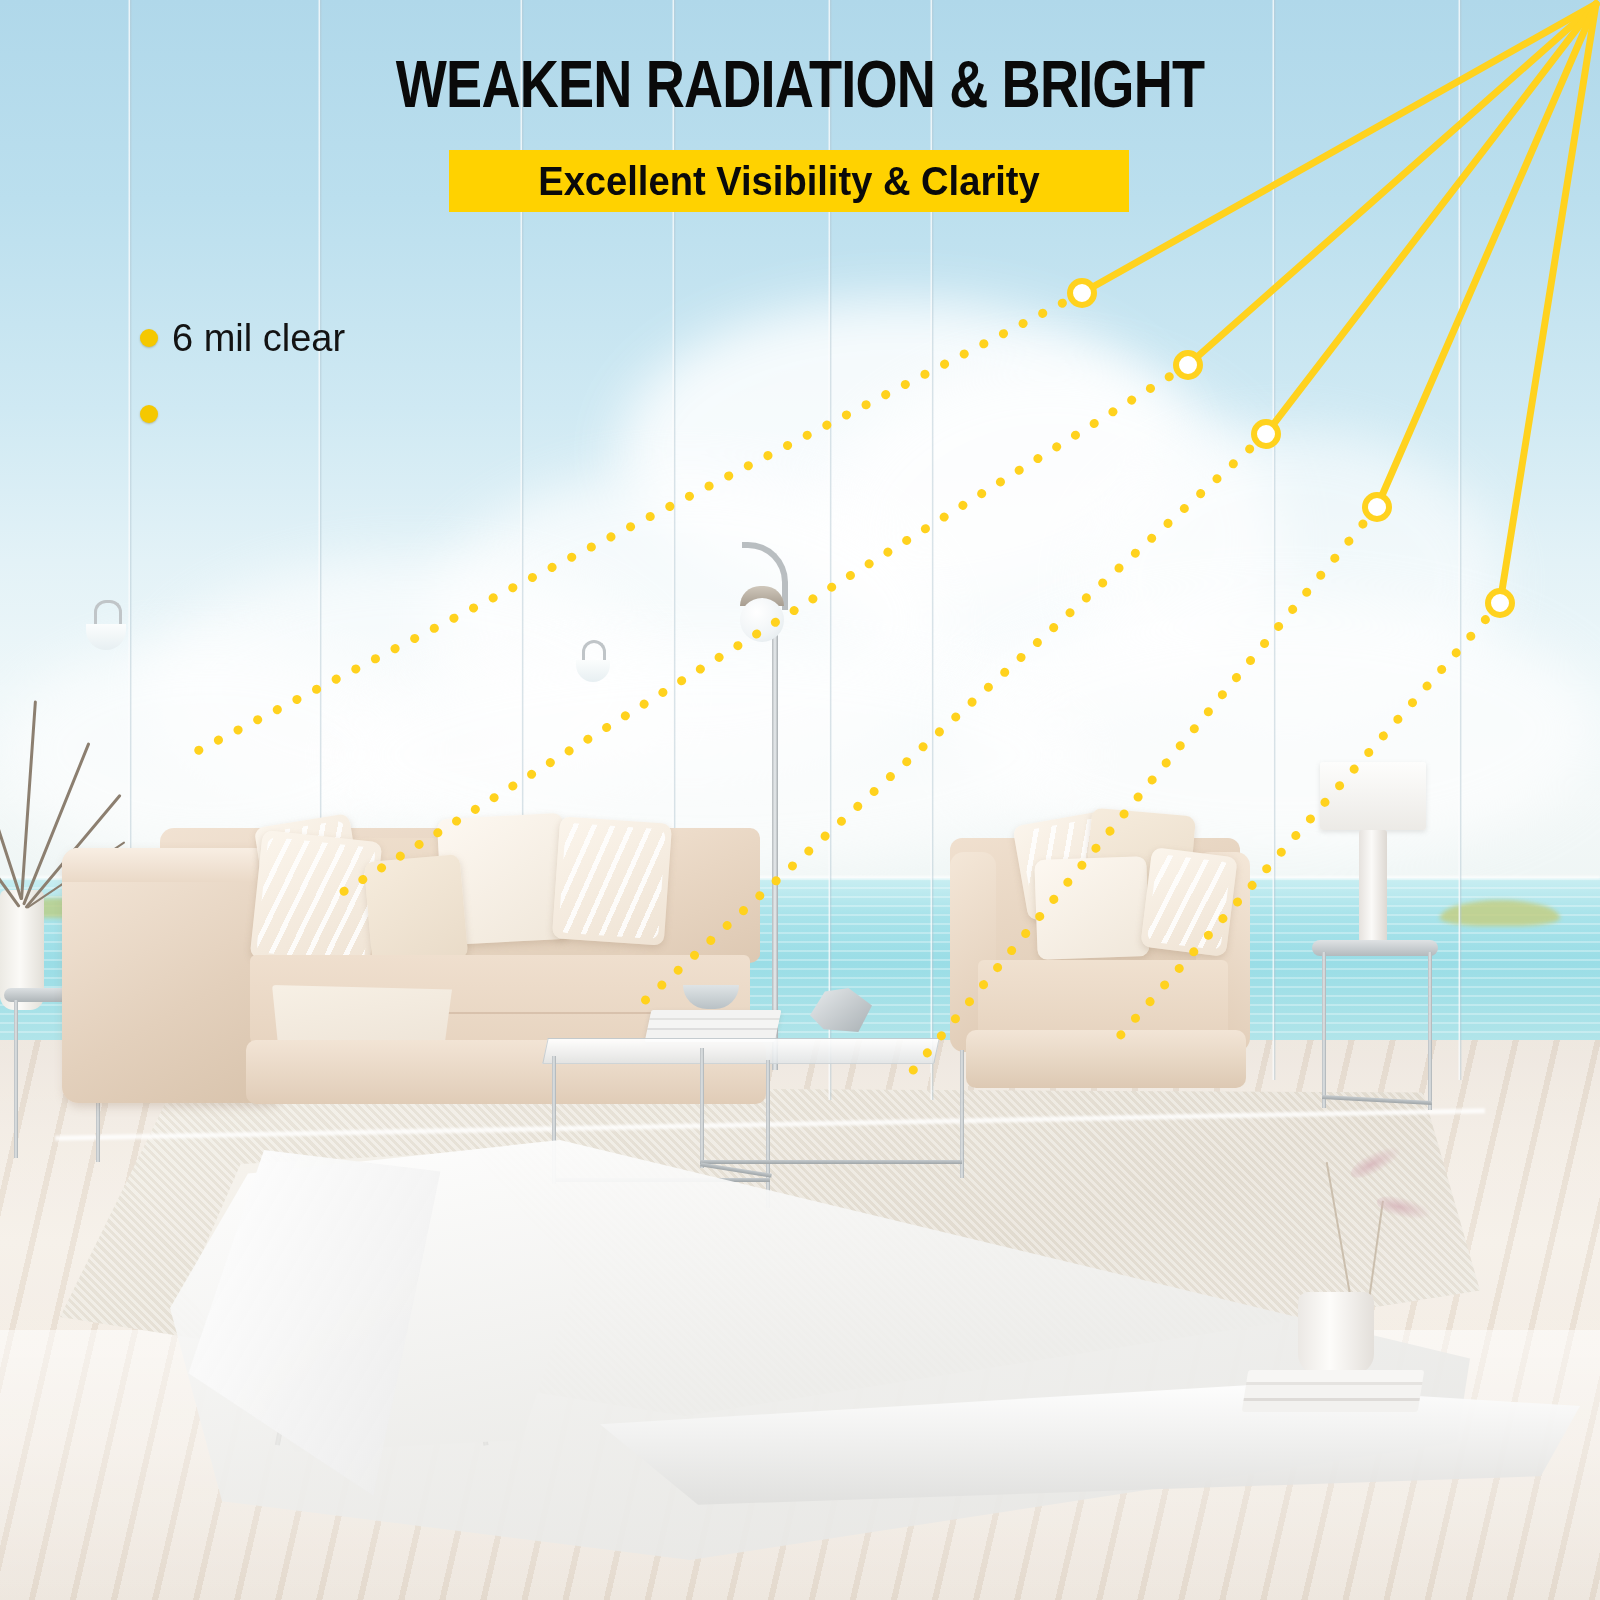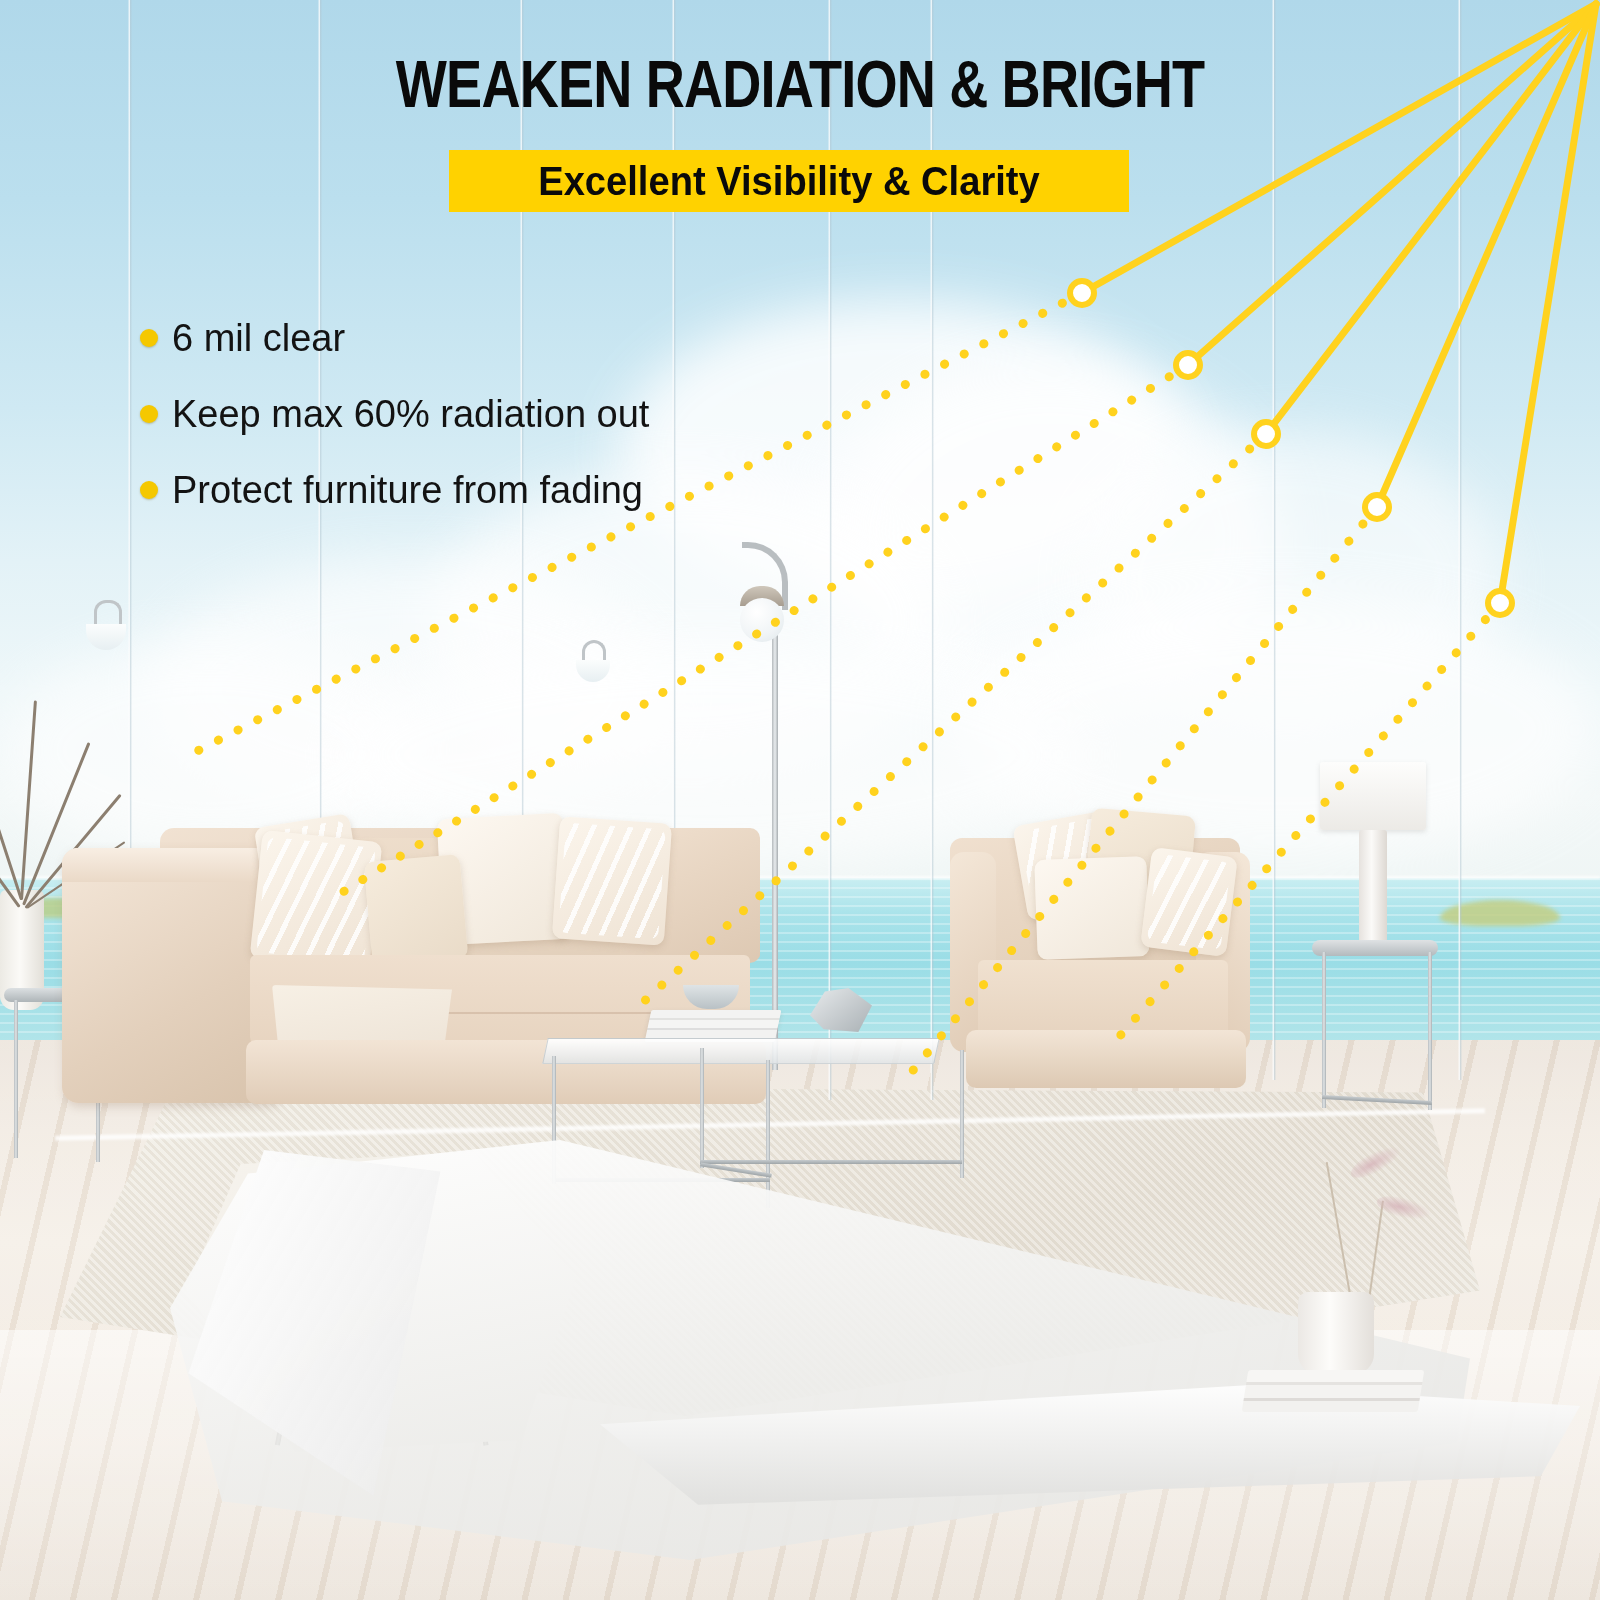--- a/index.html
+++ b/index.html
@@ -385,21 +385,16 @@
   <div class="badge"></div>
   <div class="badge-text">Excellent Visibility &amp; Clarity</div>
 
   <div class="bullets">
     <div class="bullet">
       <span class="dot"></span>
       <span class="btext">6 mil clear</span>
     </div>
     <div class="bullet">
       <span class="dot"></span>
-      <span class="btext">Keep max 60% radiation out</span>
-    </div>
-    <div class="bullet">
-      <span class="dot"></span>
-      <span class="btext">Protect furniture from fading</span>
     </div>
   </div>
 
 </div>
 
 </body></html>

